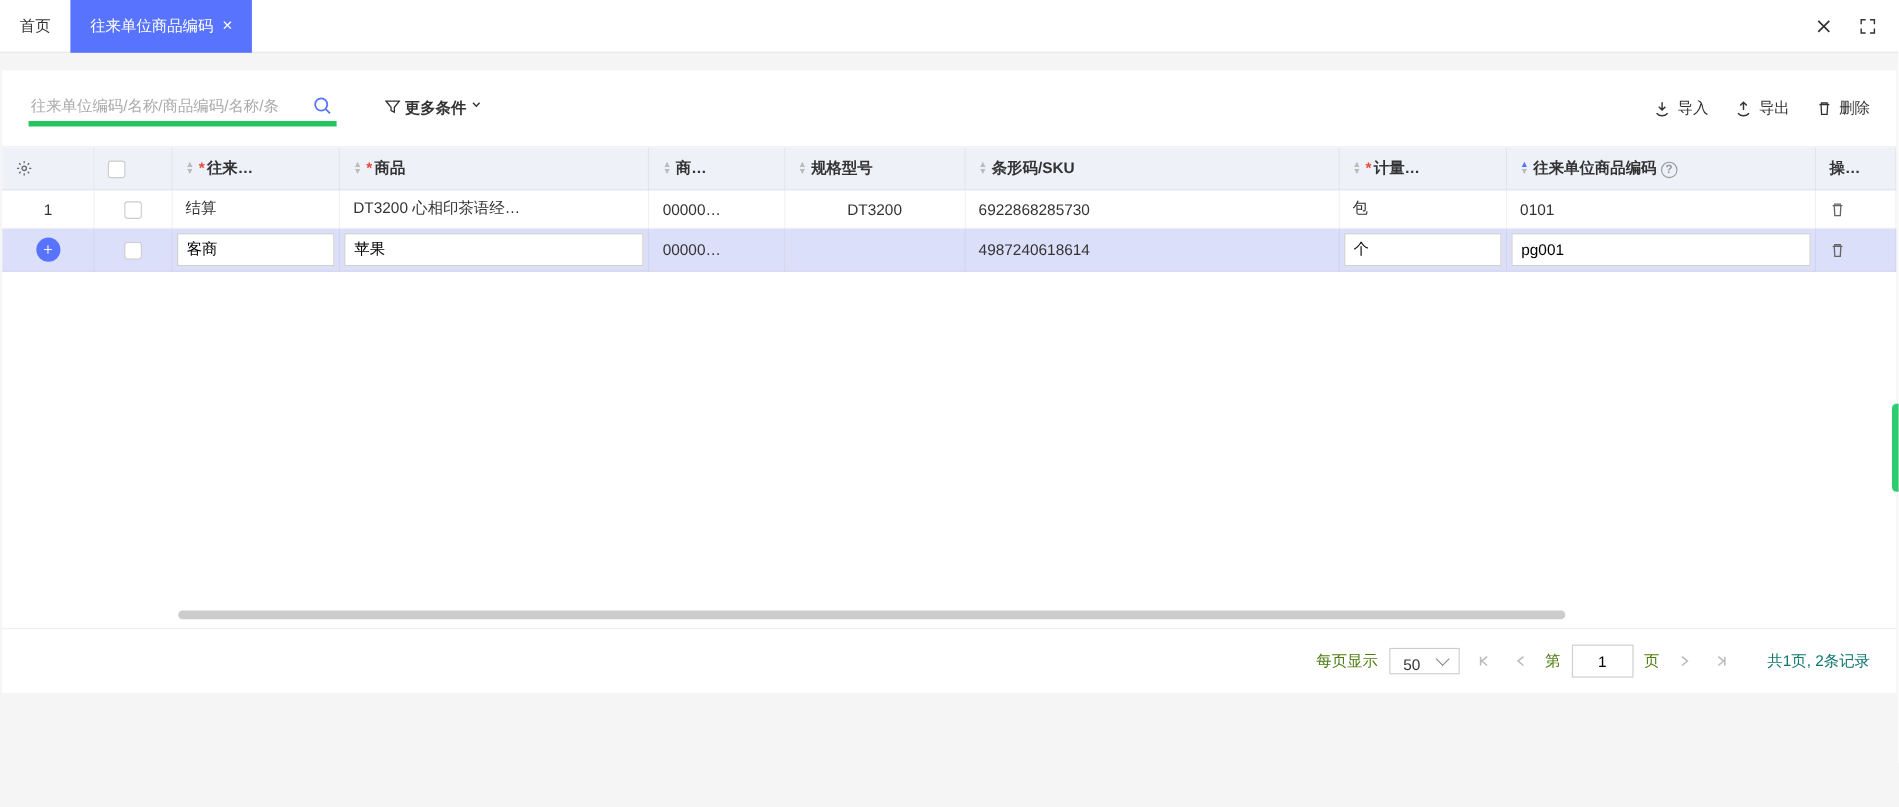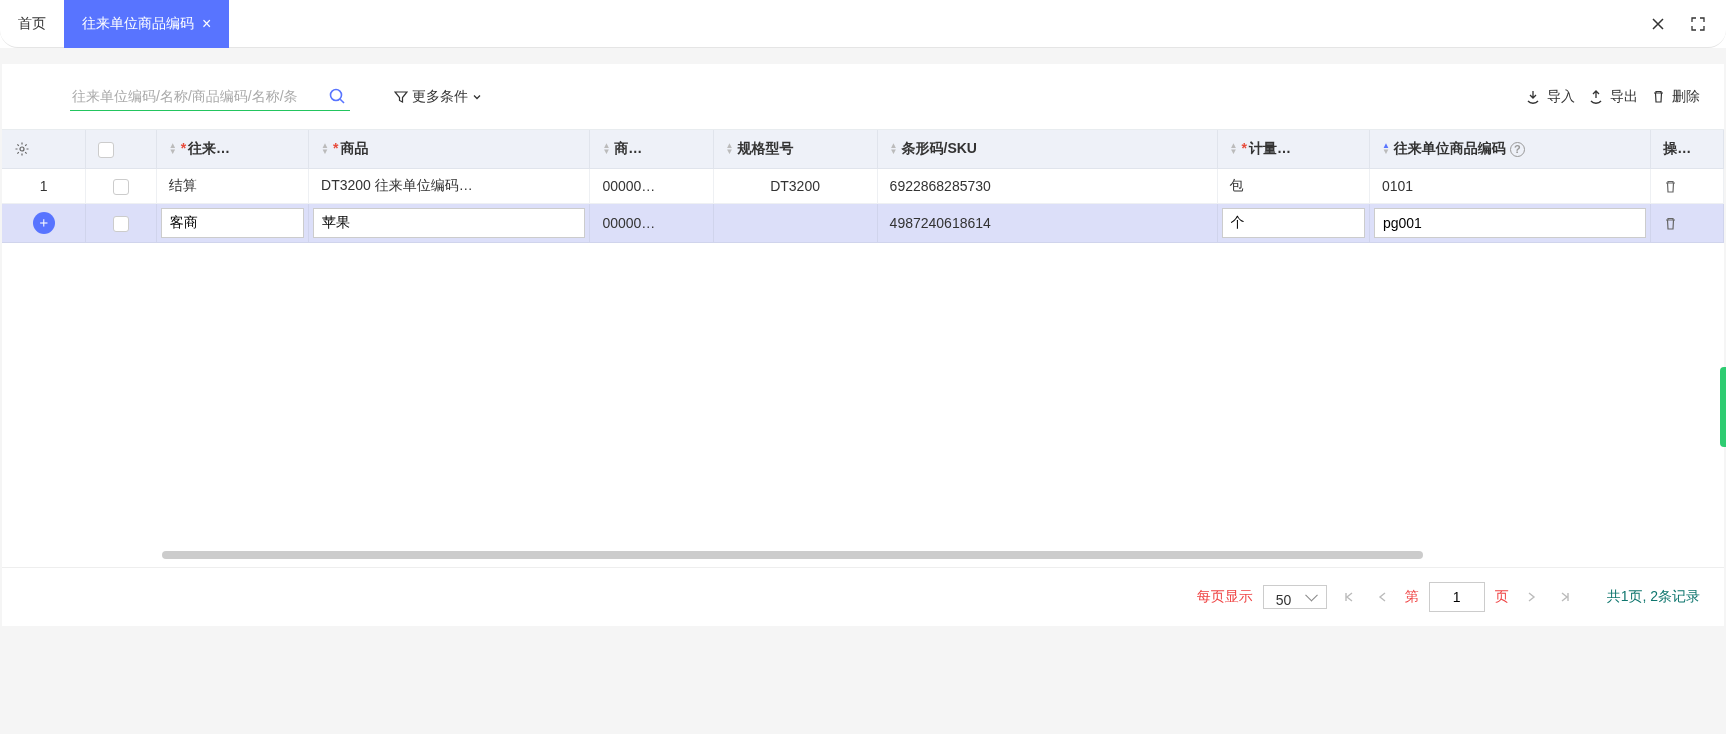--- a/index.html
+++ b/index.html
@@ -1,37 +1,37 @@
 <!DOCTYPE html>
 <html><head>
 <meta charset="utf-8">
 <style>
   * { box-sizing: border-box; margin: 0; padding: 0; }
   body { font-family: "Microsoft YaHei", Arial, sans-serif; font-size: 14px; color: #333; background: #fff; }
   
   
-  .tabs-bar { display: flex; align-items: center; height: 48px; border-bottom: 1px solid #e5e5e5; position: relative; border-radius: 18px; }
+  .tabs-bar { display: flex; align-items: center; height: 48px; border-bottom: 1px solid #e5e5e5; position: relative; }
   .tab { padding: 0 18px; height: 48px; display: flex; align-items: center; cursor: pointer; color: #333; }
   .tab.active { background: #5874ff; color: #fff; }
   .tab-close { margin-left: 8px; font-size: 16px; }
   .tabs-right { margin-left: auto; display: flex; align-items: center; gap: 16px; padding-right: 16px; }
   .icon-btn-plain { width: 24px; height: 24px; display: flex; align-items: center; justify-content: center; cursor: pointer; color: #333; }
   
   
   .content-wrap { padding: 16px 0 0 0; background: #f5f5f5; min-height: calc(100vh - 48px); }
   .panel { background: #fff; margin: 0 2px; }
   
   
   .toolbar { display: flex; align-items: center; padding: 18px 24px 18px 24px; }
-  .search-box { position: relative; width: 280px; border-bottom: 1px solid #22c55e; display: flex; align-items: center; margin-left: 44px; }
+  .search-box { position: relative; width: 280px; border-bottom: 5px solid #22c55e; display: flex; align-items: center; }
   .search-box input { border: none; outline: none; width: 100%; padding: 6px 28px 6px 2px; font-size: 14px; color: #333; }
   .search-box input::placeholder { color: #aaa; }
   .search-icon { position: absolute; right: 4px; color: #5874ff; cursor: pointer; }
-  .more-conditions { margin-left: 44px; display: flex; align-items: center; gap: 4px; cursor: pointer; }
-  .toolbar-right { margin-left: auto; display: flex; align-items: flex-end; gap: 13px; }
+  .more-conditions { margin-left: 44px; display: flex; align-items: flex-start; gap: 4px; cursor: pointer; font-weight: bold; }
+  .toolbar-right { margin-left: auto; display: flex; align-items: flex-end; gap: 24px; }
   .tool-action { display: flex; align-items: center; gap: 6px; cursor: pointer; }
   
   
   .table-container { overflow-x: auto; border-top: 1px solid #e8ecef; }
   .table { border-collapse: separate; border-spacing: 0; width: 100%; min-width: 1520px; }
   .table th { background: #eef1f8; padding: 10px 12px; text-align: left; font-weight: bold; border-right: 1px solid #e0e4ec; border-bottom: 1px solid #e0e4ec; white-space: nowrap; overflow: hidden; text-overflow: ellipsis; position: relative; }
   .table td { padding: 8px 12px; border-right: 1px solid #eef0f3; border-bottom: 1px solid #eef0f3; white-space: nowrap; overflow: hidden; text-overflow: ellipsis; }
   .table tr.editing { background: #dcdff9; }
   .table tr.editing td { border-color: #d0d4ec; }
   
@@ -56,21 +56,21 @@
   .del-icon { color: #666; cursor: pointer; }
   
   .cell-input { width: 100%; border: 1px solid #ccc; background: #fff; padding: 6px 8px; font-size: 14px; outline: none; }
   
   
   .hscroll-track { height: 10px; background: transparent; margin: 8px 24px 0 160px; position: relative; }
   .hscroll-thumb { position: absolute; left: 0; width: 82%; height: 8px; background: #ccc; border-radius: 4px; }
   
   
   .pagination { display: flex; align-items: center; justify-content: flex-end; padding: 14px 24px; gap: 10px; border-top: 1px solid #eee; margin-top: 6px; }
-  .pg-label { color: #ef4444; }
+  .pg-label { color: #4d7c0f; }
   .pg-select { position: relative; border: 1px solid #ccc; padding: 6px 30px 0 12px; cursor: pointer; min-width: 64px; }
   .pg-select::after { content: ""; position: absolute; right: 10px; top: 50%; width: 8px; height: 8px; border-right: 1px solid #888; border-bottom: 1px solid #888; transform: translateY(-70%) rotate(45deg); }
   .pg-btn { width: 24px; height: 24px; display: flex; align-items: center; justify-content: center; color: #aaa; cursor: pointer; }
   .pg-input { width: 56px; border: 1px solid #ccc; padding: 6px 8px; text-align: center; outline: none; font-size: 14px; }
   .pg-summary { margin-left: 20px; color: #0f766e; }
   
   
   .edge-strip { position: fixed; right: 0; top: 50%; width: 6px; height: 80px; background: #2ecc71; border-radius: 4px 0 0 4px; }
   
   svg { display: block; }
@@ -175,21 +175,21 @@
             <th class="col-uom"><span class="th-sort">▲<br>▼</span><span class="req-star">*</span><span>计量…</span></th>
             <th class="col-partnercode"><span class="th-sort" style="color:#5874ff">▲<br><span style="color:#bbb">▼</span></span><span>往来单位商品编码</span><span class="help-circle">?</span></th>
             <th class="col-op"><span>操…</span></th>
           </tr>
         </thead>
         <tbody>
           <tr>
             <td class="col-idx">1</td>
             <td class="col-chk"><span class="checkbox"></span></td>
             <td class="col-partner">结算</td>
-            <td class="col-product">DT3200 往来单位编码…</td>
+            <td class="col-product">DT3200 心相印茶语经…</td>
             <td class="col-prodcode">00000…</td>
             <td class="col-spec">DT3200</td>
             <td class="col-barcode">6922868285730</td>
             <td class="col-uom">包</td>
             <td class="col-partnercode">0101</td>
             <td class="col-op">
               <span class="del-icon">
                 <svg width="15" height="15" viewBox="0 0 15 15">
                     <path d="M3 4 H12 M5 4 V2.5 H10 V4 M4.5 4 L5 13 H10 L10.5 4" stroke="#666" stroke-width="1.2" fill="none"></path>
                   </svg>

